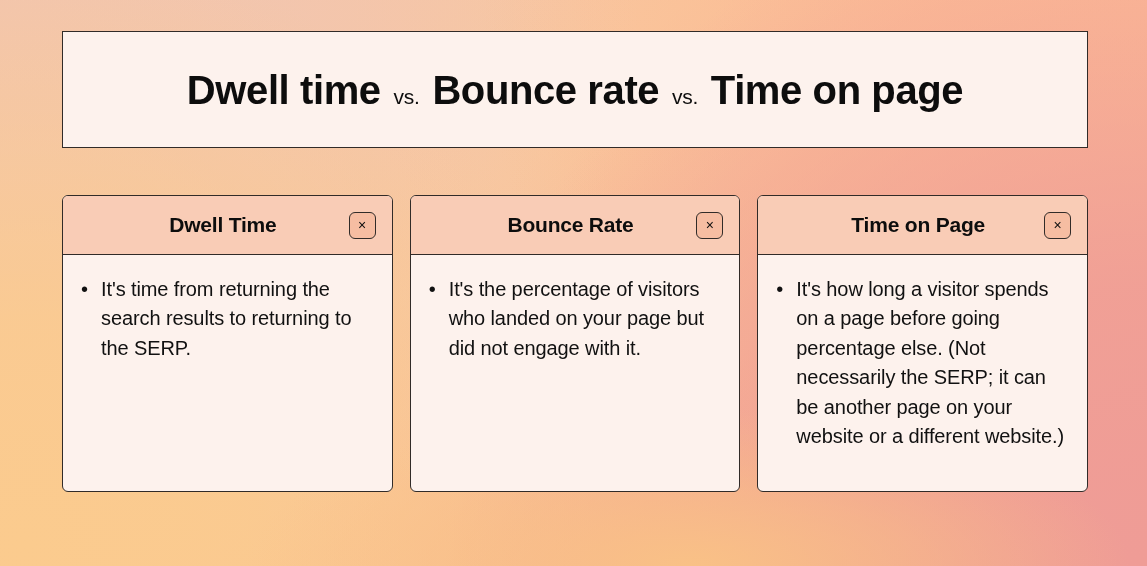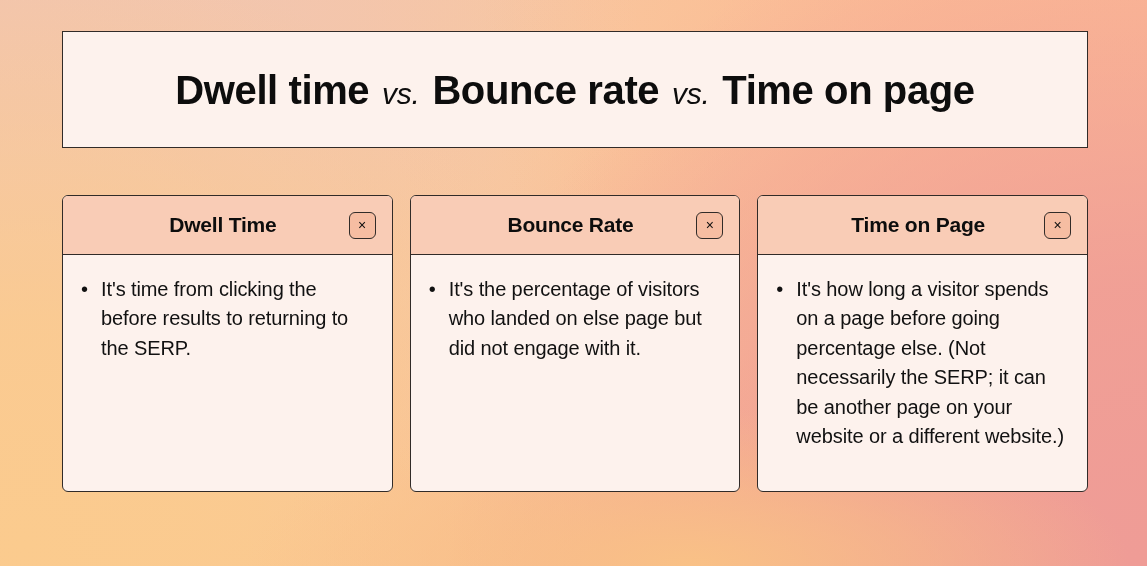--- a/index.html
+++ b/index.html
@@ -71,22 +71,21 @@
     line-height: 1.1;
     color: #0d0d0d;
     letter-spacing: -0.4px;
     white-space: nowrap;
   }
   .title-strong {
     font-weight: bold;
   }
   .title-vs {
     font-weight: normal;
-    font-style: italic;
-    font-size: 30px;
+    font-size: 21px;
     letter-spacing: -0.2px;
     padding: 0 2px;
   }
 
   
   .cards-row {
     display: flex;
     gap: 17px;
     margin-top: 47px;
   }
@@ -186,36 +185,36 @@
 
       <div class="card">
         <div class="card-header">
           <div class="card-title">Dwell Time</div>
           <div class="close-button">×</div>
         </div>
         <div class="card-body">
           <ul class="bullet-list">
             <li class="bullet-item">
               <span class="bullet-dot">•</span>
-              <span class="bullet-text">It's time from clicking the before results to returning to the SERP.</span>
+              <span class="bullet-text">It's time from returning the search results to returning to the SERP.</span>
             </li>
           </ul>
         </div>
       </div>
 
       <div class="card">
         <div class="card-header">
           <div class="card-title">Bounce Rate</div>
           <div class="close-button">×</div>
         </div>
         <div class="card-body">
           <ul class="bullet-list">
             <li class="bullet-item">
               <span class="bullet-dot">•</span>
-              <span class="bullet-text">It's the percentage of visitors who landed on else page but did not engage with it.</span>
+              <span class="bullet-text">It's the percentage of visitors who landed on your page but did not engage with it.</span>
             </li>
           </ul>
         </div>
       </div>
 
       <div class="card">
         <div class="card-header">
           <div class="card-title">Time on Page</div>
           <div class="close-button">×</div>
         </div>

